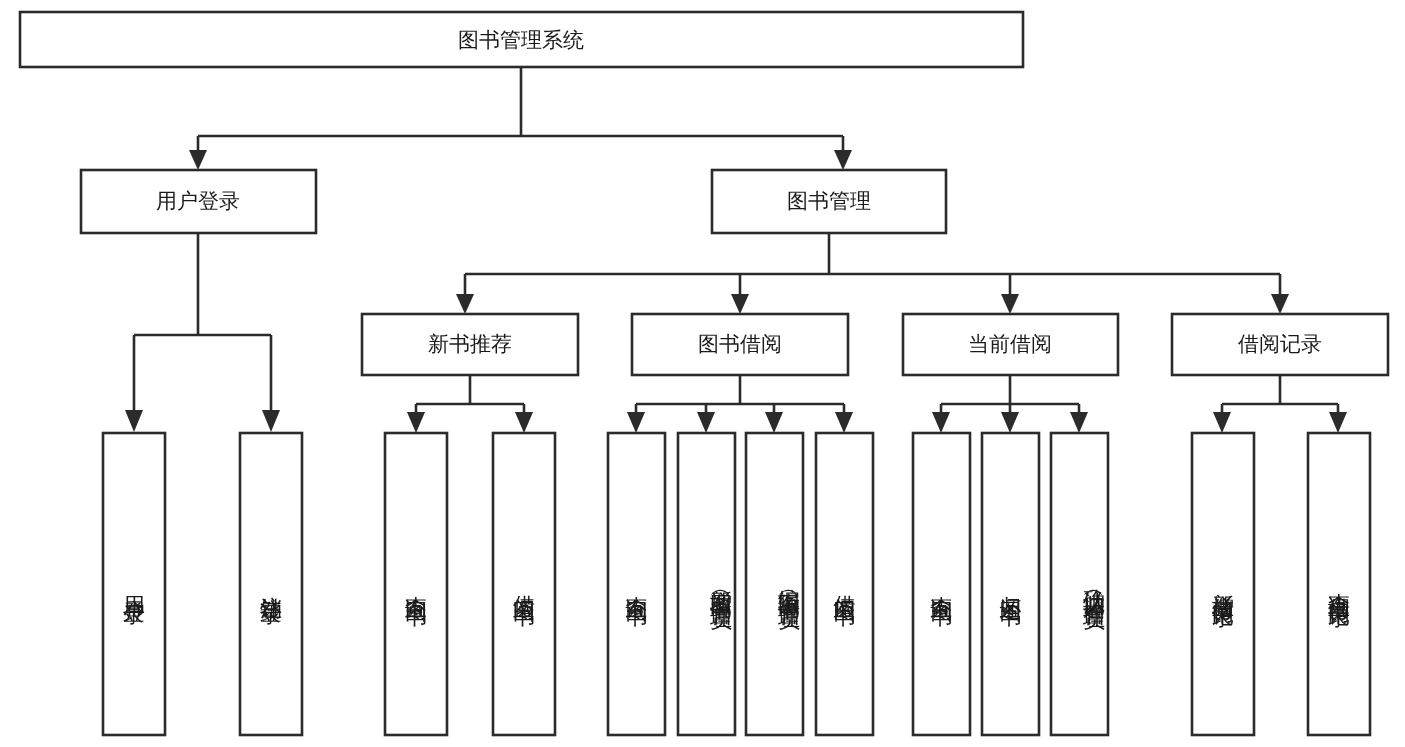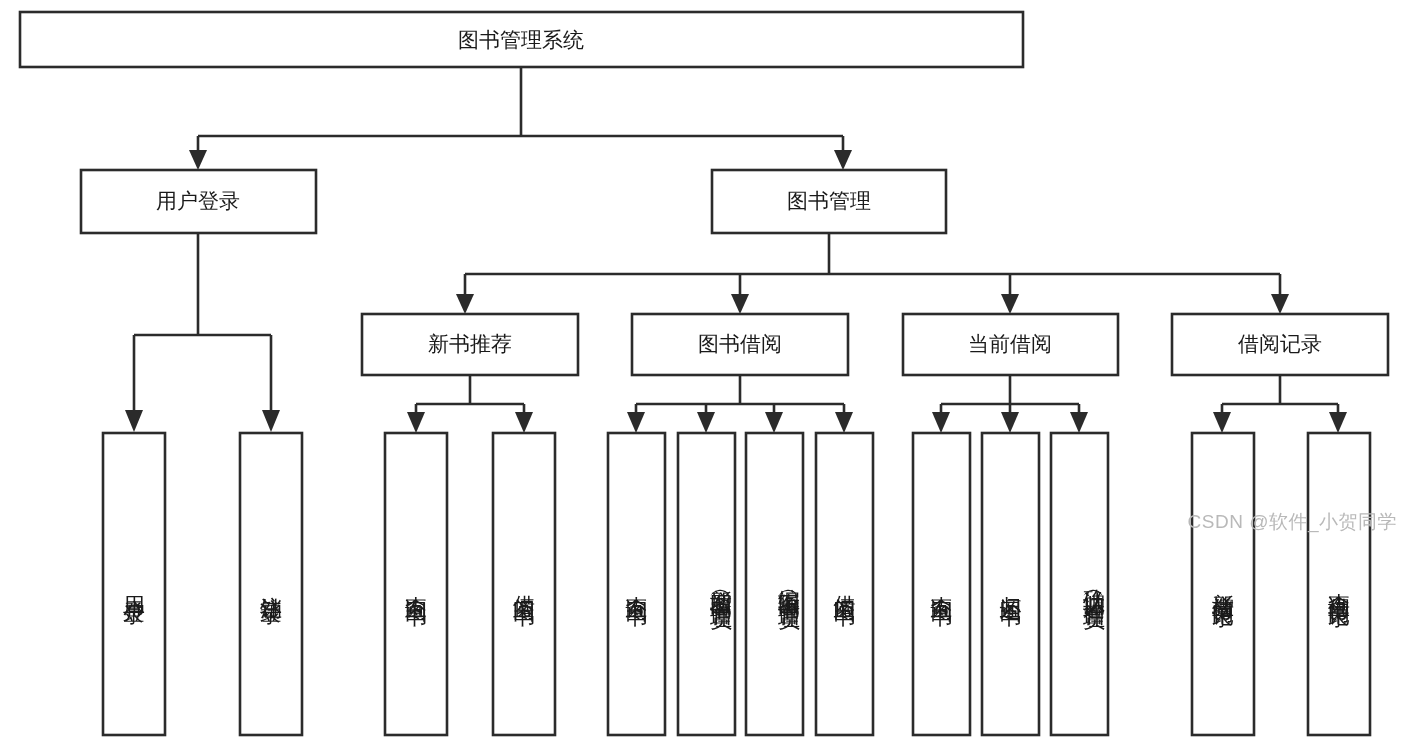--- a/index.html
+++ b/index.html
@@ -221,15 +221,14 @@
   <div class="node-label-v" style="left:746px; top:433px; width:57px; height:302px; align-items:flex-start;">编辑图书（管理员）</div>
   <div class="node-label-v" style="left:816px; top:433px; width:57px; height:302px;">借阅图书</div>
 
   <div class="node-label-v" style="left:913px; top:433px; width:57px; height:302px;">查询图书</div>
   <div class="node-label-v" style="left:982px; top:433px; width:57px; height:302px;">归还图书</div>
   <div class="node-label-v" style="left:1051px; top:433px; width:57px; height:302px; align-items:flex-start;">确认归还（管理员）</div>
 
   <div class="node-label-v" style="left:1192px; top:433px; width:62px; height:302px;">新增借阅记录</div>
   <div class="node-label-v" style="left:1308px; top:433px; width:62px; height:302px;">查询借阅记录</div>
 
-  <div class="watermark">CSDN @软件_小贺同学</div>
 
 </div>
 
 </body></html>

